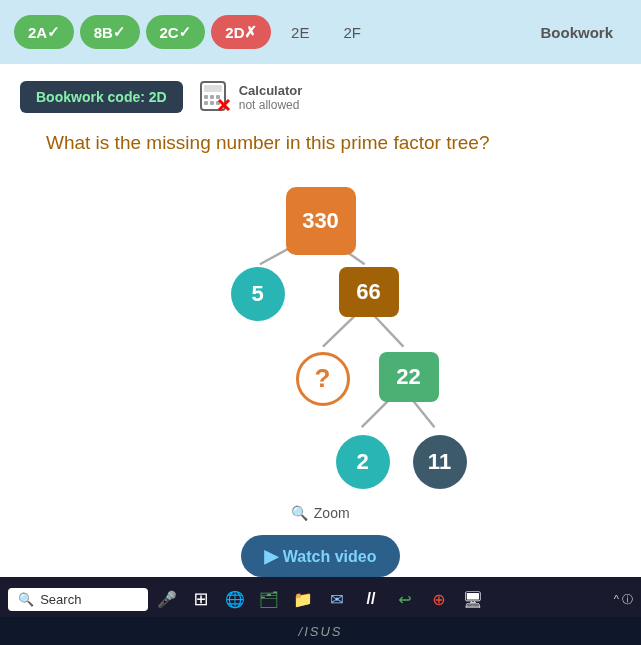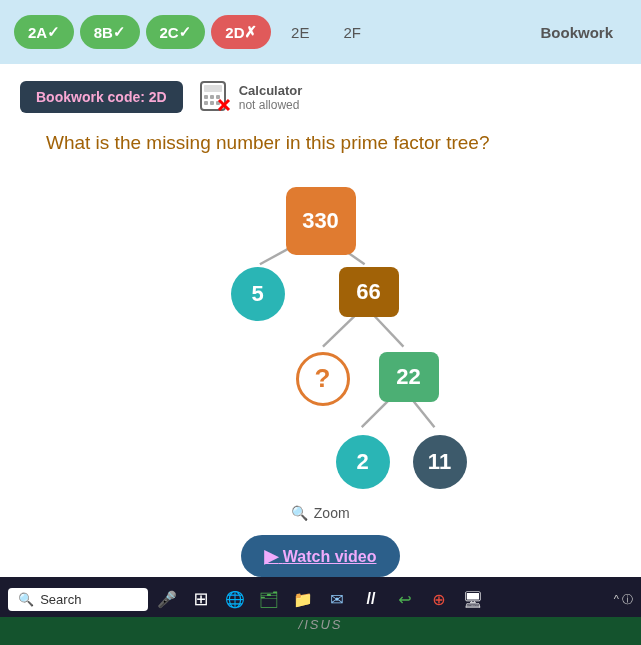--- a/index.html
+++ b/index.html
@@ -67,21 +67,21 @@
     
     .bookwork-row {
       display: flex;
       align-items: center;
       gap: 16px;
       margin-bottom: 16px;
     }
 
     .bookwork-badge {
       background: #2c3e50;
-      color: #f9a8d4;
+      color: #86efac;
       padding: 8px 16px;
       border-radius: 6px;
       font-size: 14px;
       font-weight: bold;
     }
 
     .calculator-notice {
       display: flex;
       align-items: center;
       gap: 6px;
@@ -187,30 +187,29 @@
       color: #555;
       font-size: 14px;
       margin-top: 8px;
     }
 
     .watch-btn {
       display: flex;
       align-items: center;
       gap: 8px;
       background: #2c5f8a;
-      color: #f0abfc;
+      color: #7dd3fc;
       border: none;
       border-radius: 24px;
       padding: 10px 24px;
       font-size: 16px;
       font-weight: bold;
       cursor: pointer;
       margin: 8px auto 0;
       display: block;
-      text-decoration: underline;
     }
 
     
     .taskbar {
       position: absolute;
       bottom: 0;
       left: 0;
       right: 0;
       height: 48px;
       background: #1a1a2e;
@@ -242,22 +241,23 @@
       cursor: pointer;
       border-radius: 4px;
     }
 
     .asus-bar {
       position: absolute;
       bottom: 0;
       left: 0;
       right: 0;
       height: 28px;
-      background: #14532d;
-      display: flex;
+      background: #0f172a;
+      display: flex;
+      align-items: center;
       justify-content: center;
     }
 
     .asus-logo {
       color: #999;
       font-size: 13px;
       font-style: italic;
       letter-spacing: 2px;
     }
   </style>

